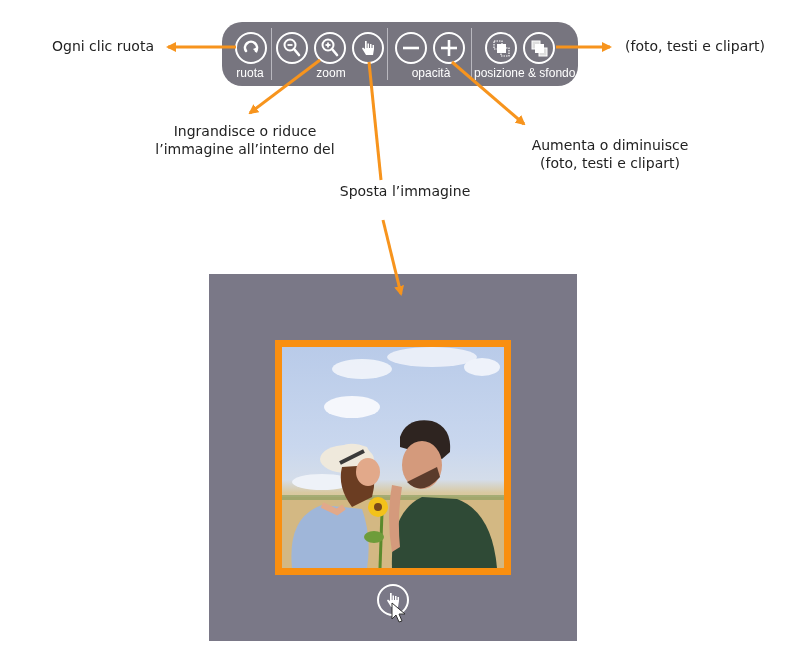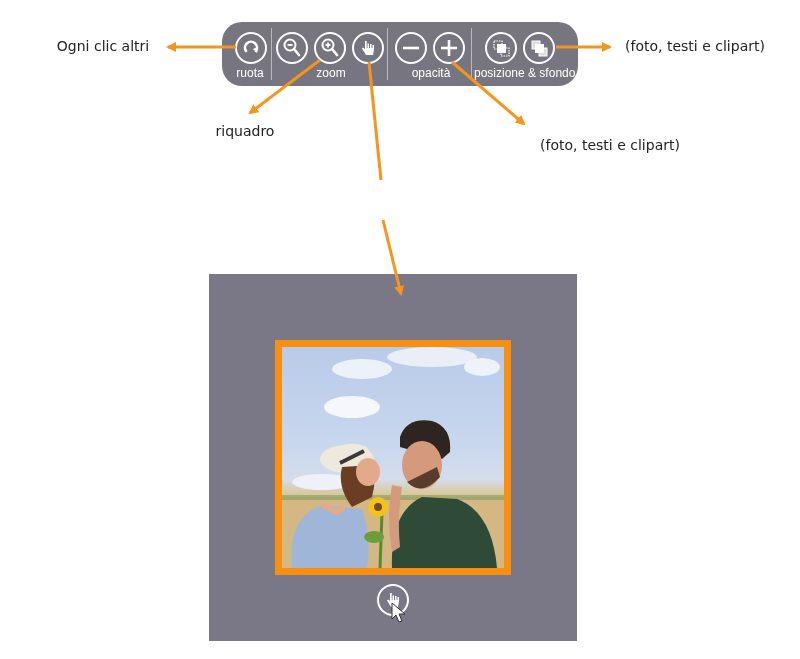--- a/index.html
+++ b/index.html
@@ -79,31 +79,34 @@
     <svg viewBox="0 0 28 28">
       <rect x="7" y="7" width="8" height="8" fill="#ddd" stroke="#fff" stroke-width="1"></rect>
       <rect x="14" y="14" width="8" height="8" fill="#ddd" stroke="#fff" stroke-width="1"></rect>
       <rect x="10" y="10" width="9" height="9" fill="#fff"></rect>
     </svg>
   </div>
   <div class="tlabel" style="left:252px;width:100px;">posizione &amp; sfondo</div>
 </div>
 
 <div class="note" style="left:28px;top:37px;width:150px;">
-  <div>Ogni clic altri</div>
+  <div>Ogni clic ruota</div>
 </div>
 <div class="note" style="left:600px;top:37px;width:190px;">
   <div>(foto, testi e clipart)</div>
 </div>
 <div class="note" style="left:145px;top:122px;width:200px;">
-  <div>riquadro</div>
+  <div>Ingrandisce o riduce</div>
+  <div>l’immagine all’interno del</div>
 </div>
 <div class="note" style="left:290px;top:182px;width:230px;">
+  <div>Sposta l’immagine</div>
 </div>
 <div class="note" style="left:510px;top:136px;width:200px;">
+  <div>Aumenta o diminuisce</div>
   <div>(foto, testi e clipart)</div>
 </div>
 
 <div class="abs panel">
   <div class="frame">
     <div class="photo">
       <svg width="222" height="221" viewBox="0 0 222 221">
 
         <ellipse cx="80" cy="22" rx="30" ry="10" fill="#f2f5fb" opacity="0.9"></ellipse>
         <ellipse cx="150" cy="10" rx="45" ry="10" fill="#eef2fa" opacity="0.9"></ellipse>

